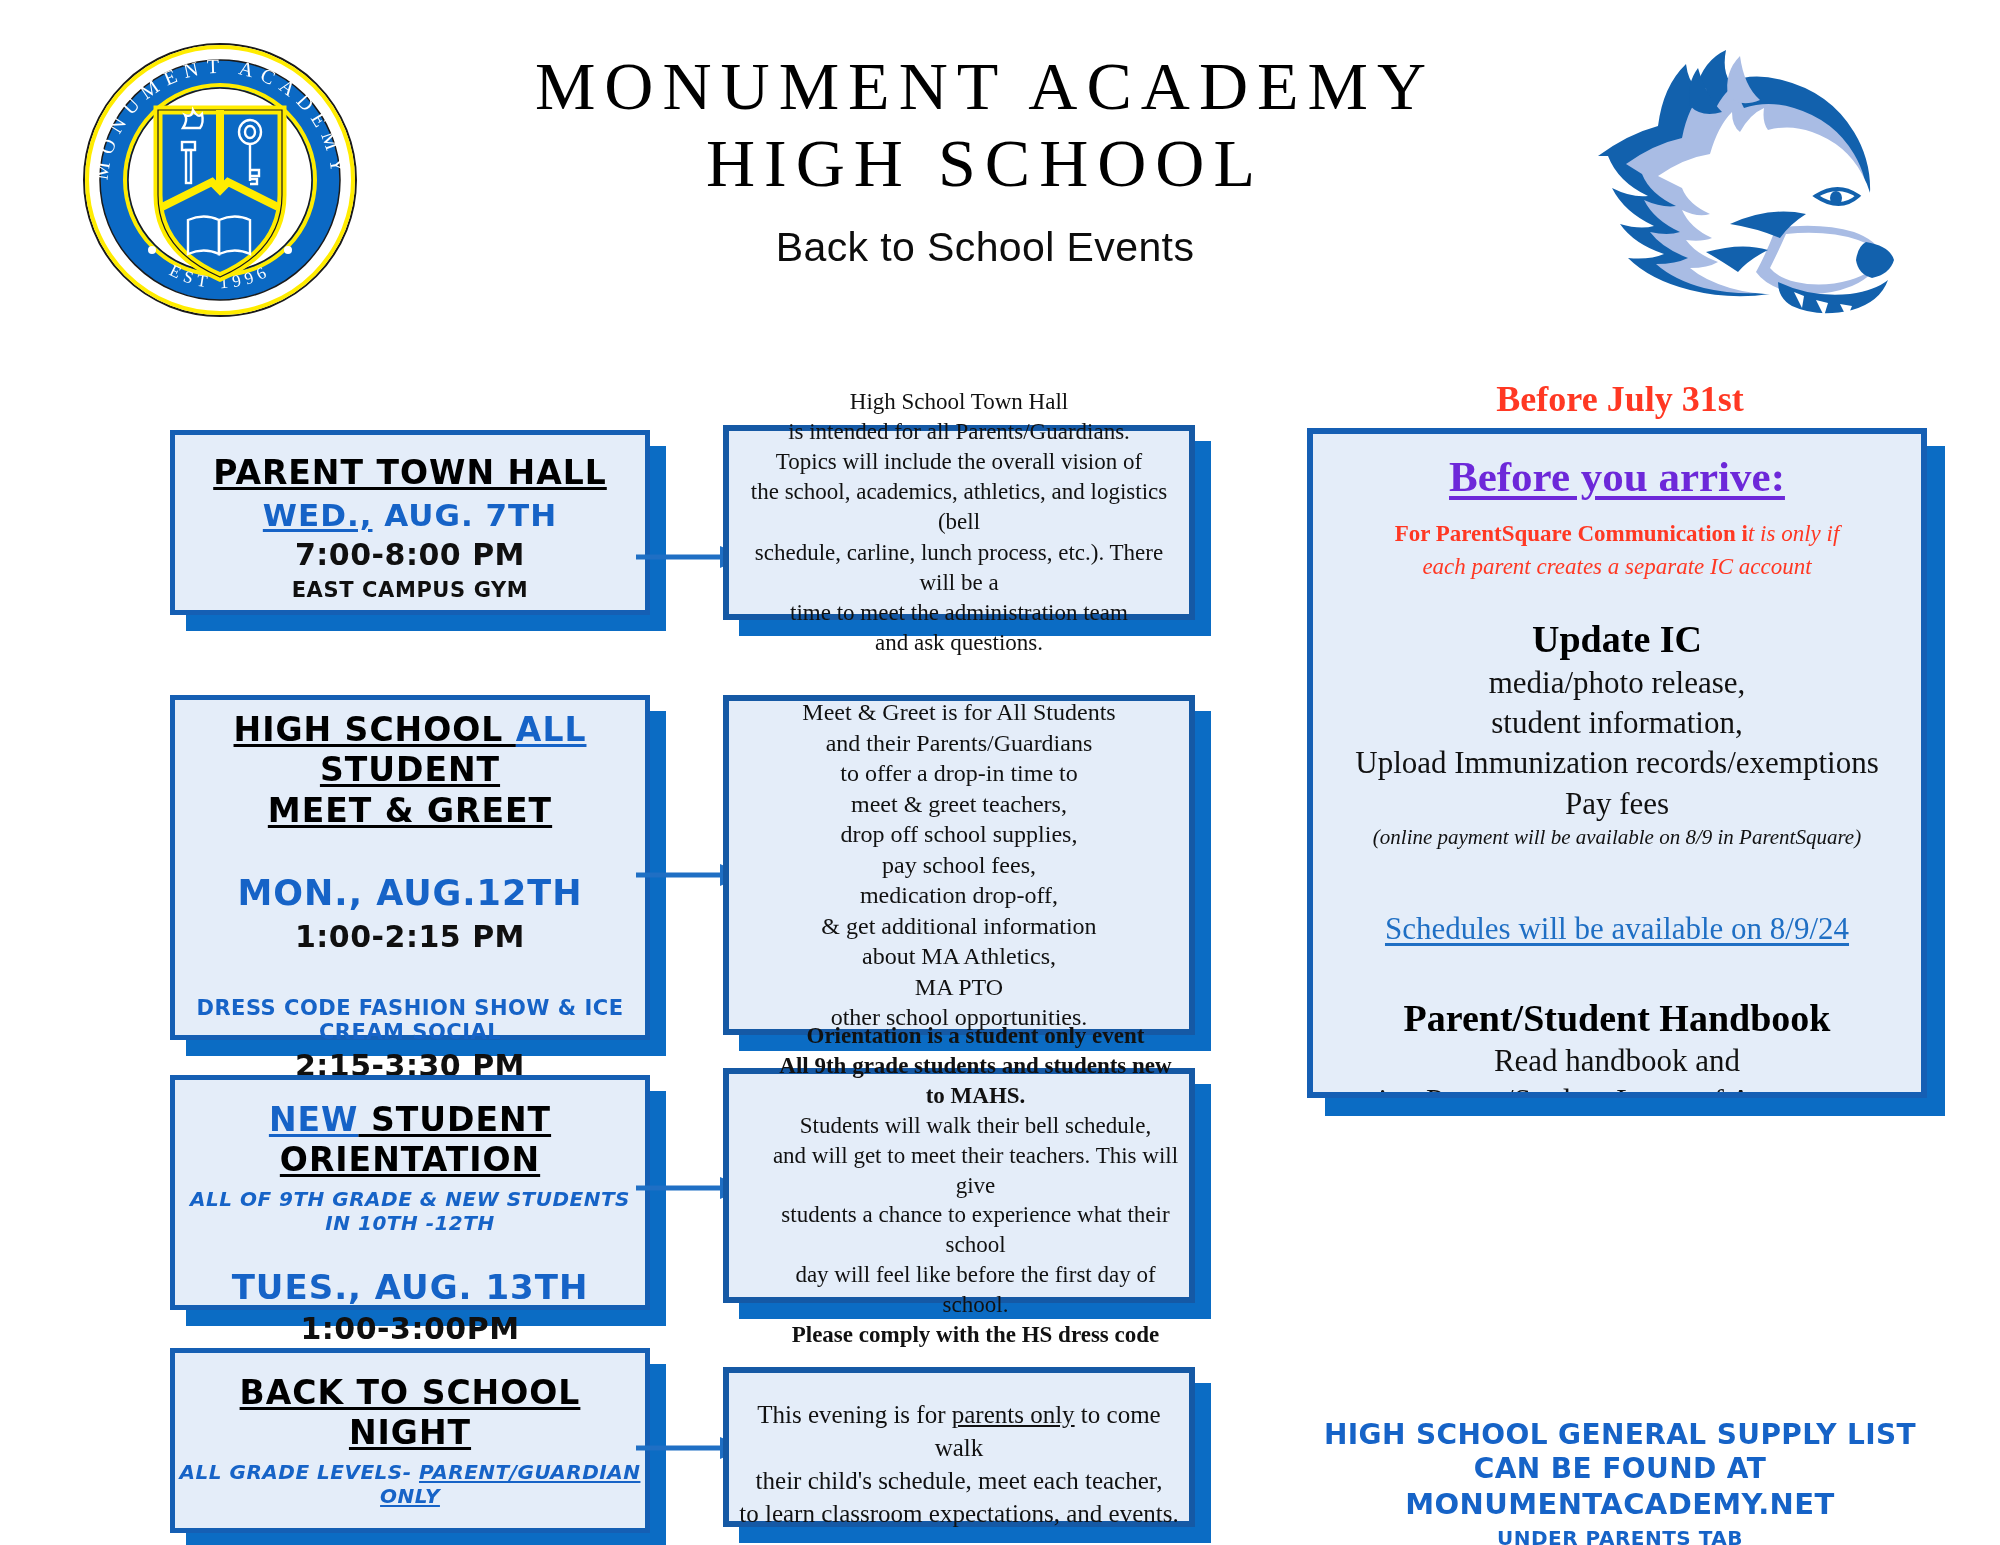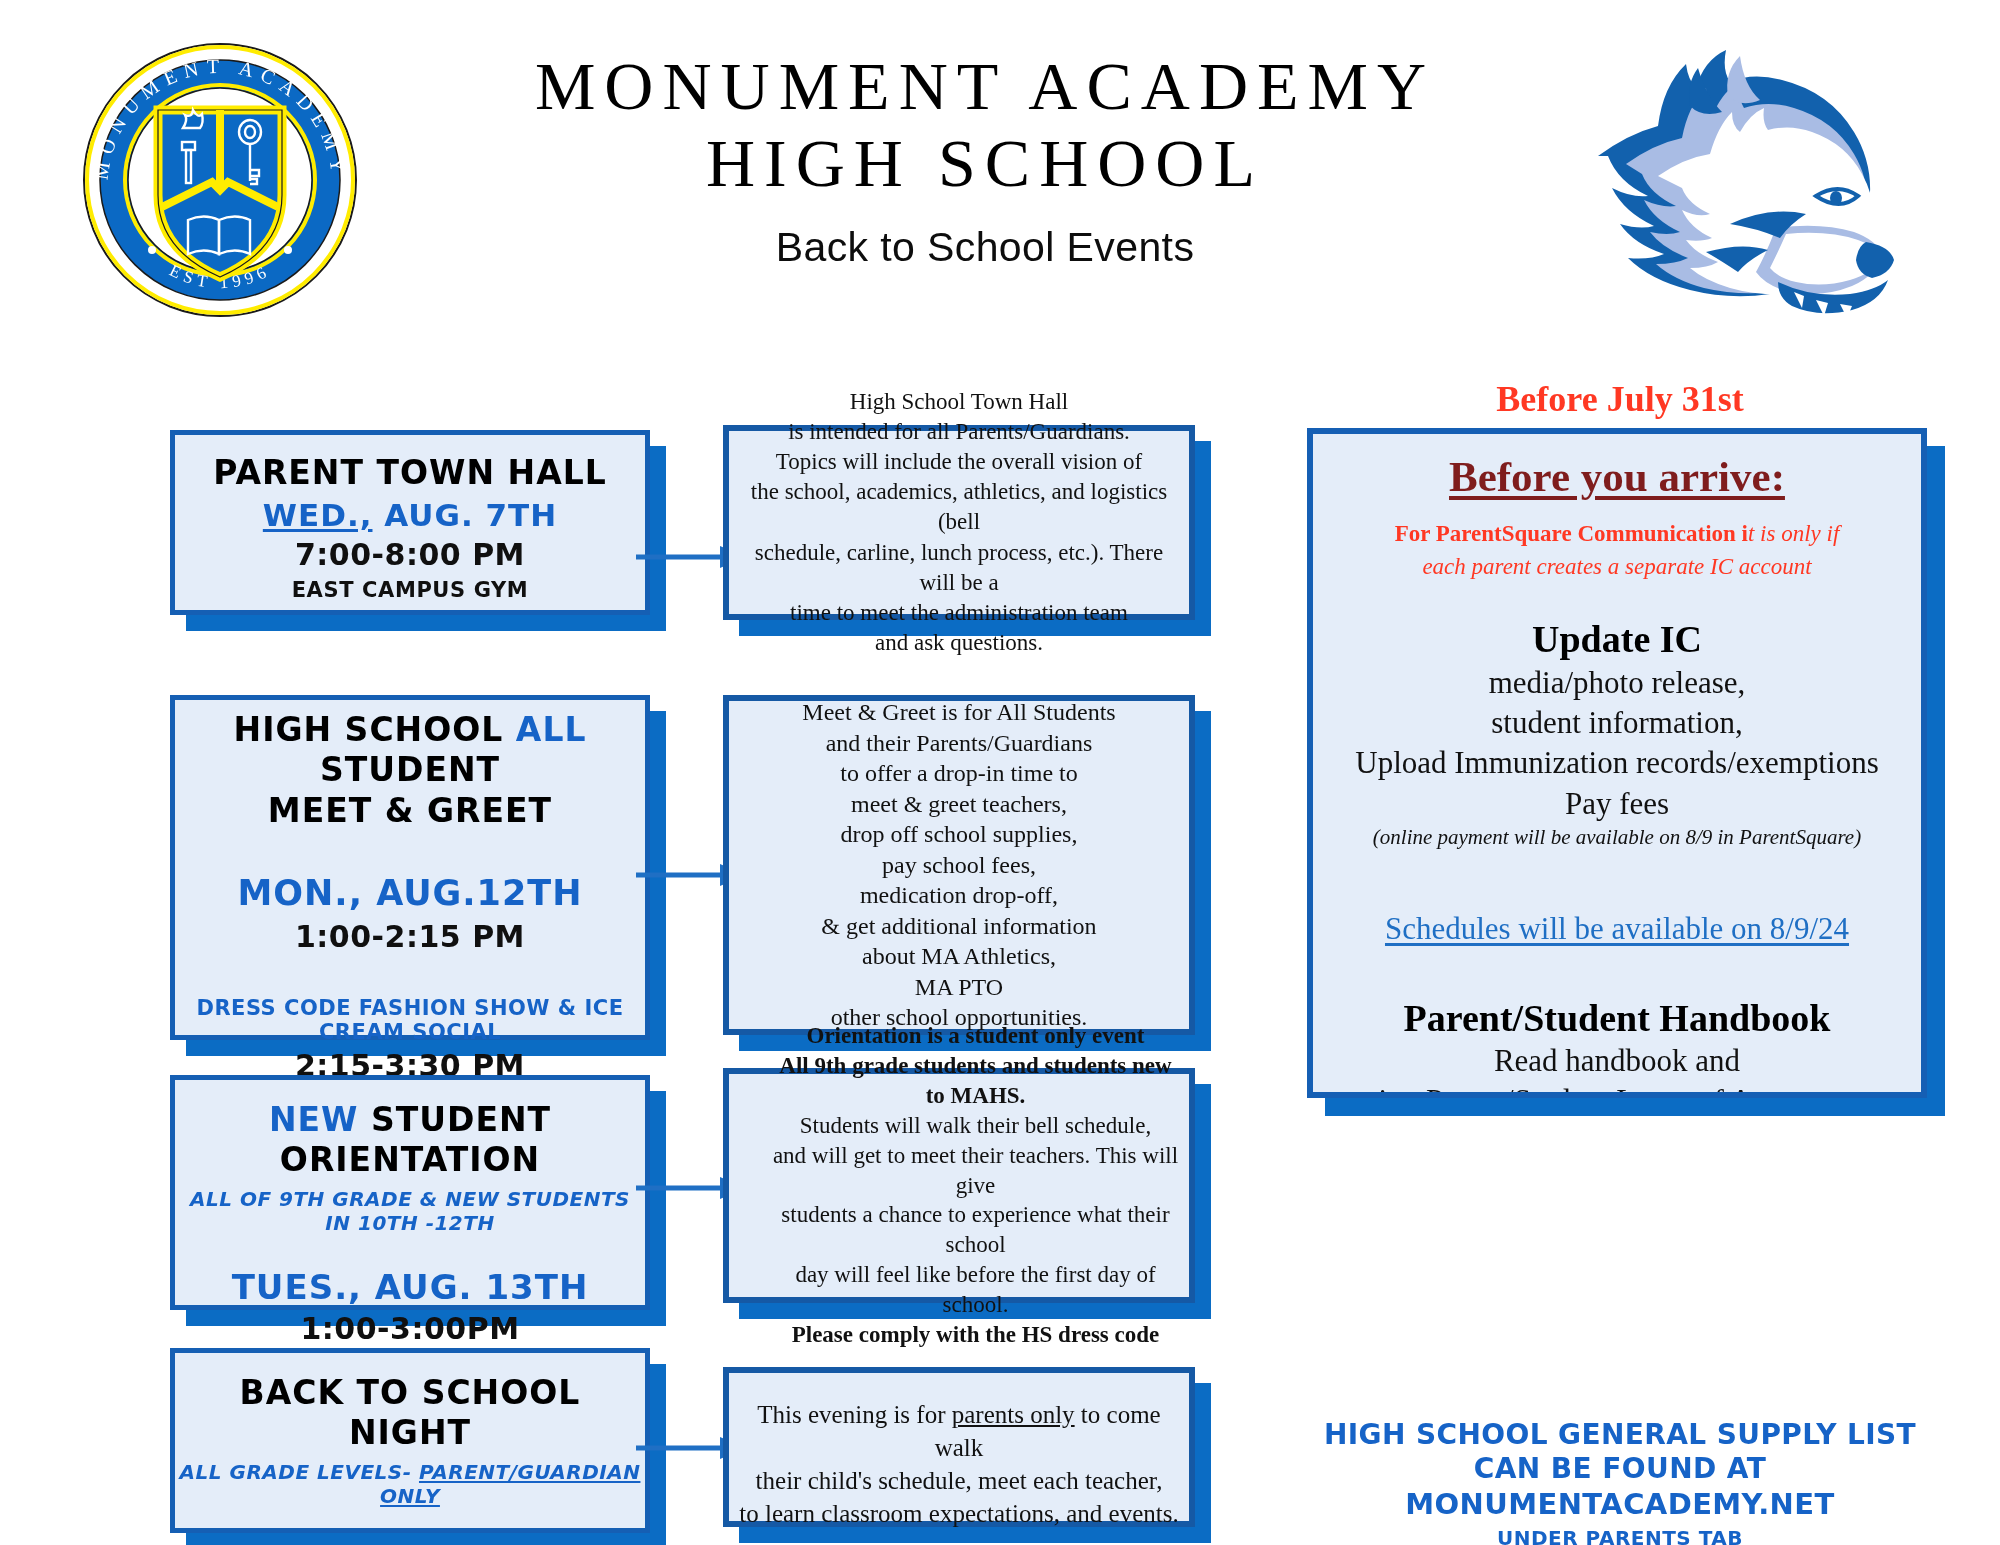--- a/index.html
+++ b/index.html
@@ -78,21 +78,21 @@
   
   .evt-title {
     font-family: "DejaVu Sans", "Liberation Sans", sans-serif;
     font-weight: 700;
     font-size: 33px;
     color: #000;
     letter-spacing: 1px;
     line-height: 1.22;
     text-align: center;
   }
-  .evt-title .u { text-underline-offset: 3px; }
+  .evt-title .u { text-decoration: underline; text-underline-offset: 3px; }
   .evt-title .blue { color: #1663c7; }
   .evt-date {
     font-family: "DejaVu Sans", "Liberation Sans", sans-serif;
     font-weight: 700;
     font-size: 31px;
     color: #1663c7;
     letter-spacing: 1px;
     text-align: center;
   }
   .evt-date .u { text-decoration: underline; text-underline-offset: 3px; }
@@ -161,21 +161,21 @@
     border: 6px solid #155fb4;
     box-shadow: 18px 18px 0 0 #0b6cc4;
     padding: 18px 14px 0 14px;
     text-align: center;
     overflow: hidden;
   }
   .rc-head-u {
     font-family: "Liberation Serif", "DejaVu Serif", serif;
     font-weight: 700;
     font-size: 43px;
-    color: #7f1d1d;
+    color: #6d28d9;
     text-decoration: underline;
     text-underline-offset: 5px;
     line-height: 1.16;
   }
   .rc-red {
     font-family: "Liberation Serif", "DejaVu Serif", serif;
     font-size: 23px;
     color: #ff3823;
     line-height: 1.42;
     margin-top: 16px;

